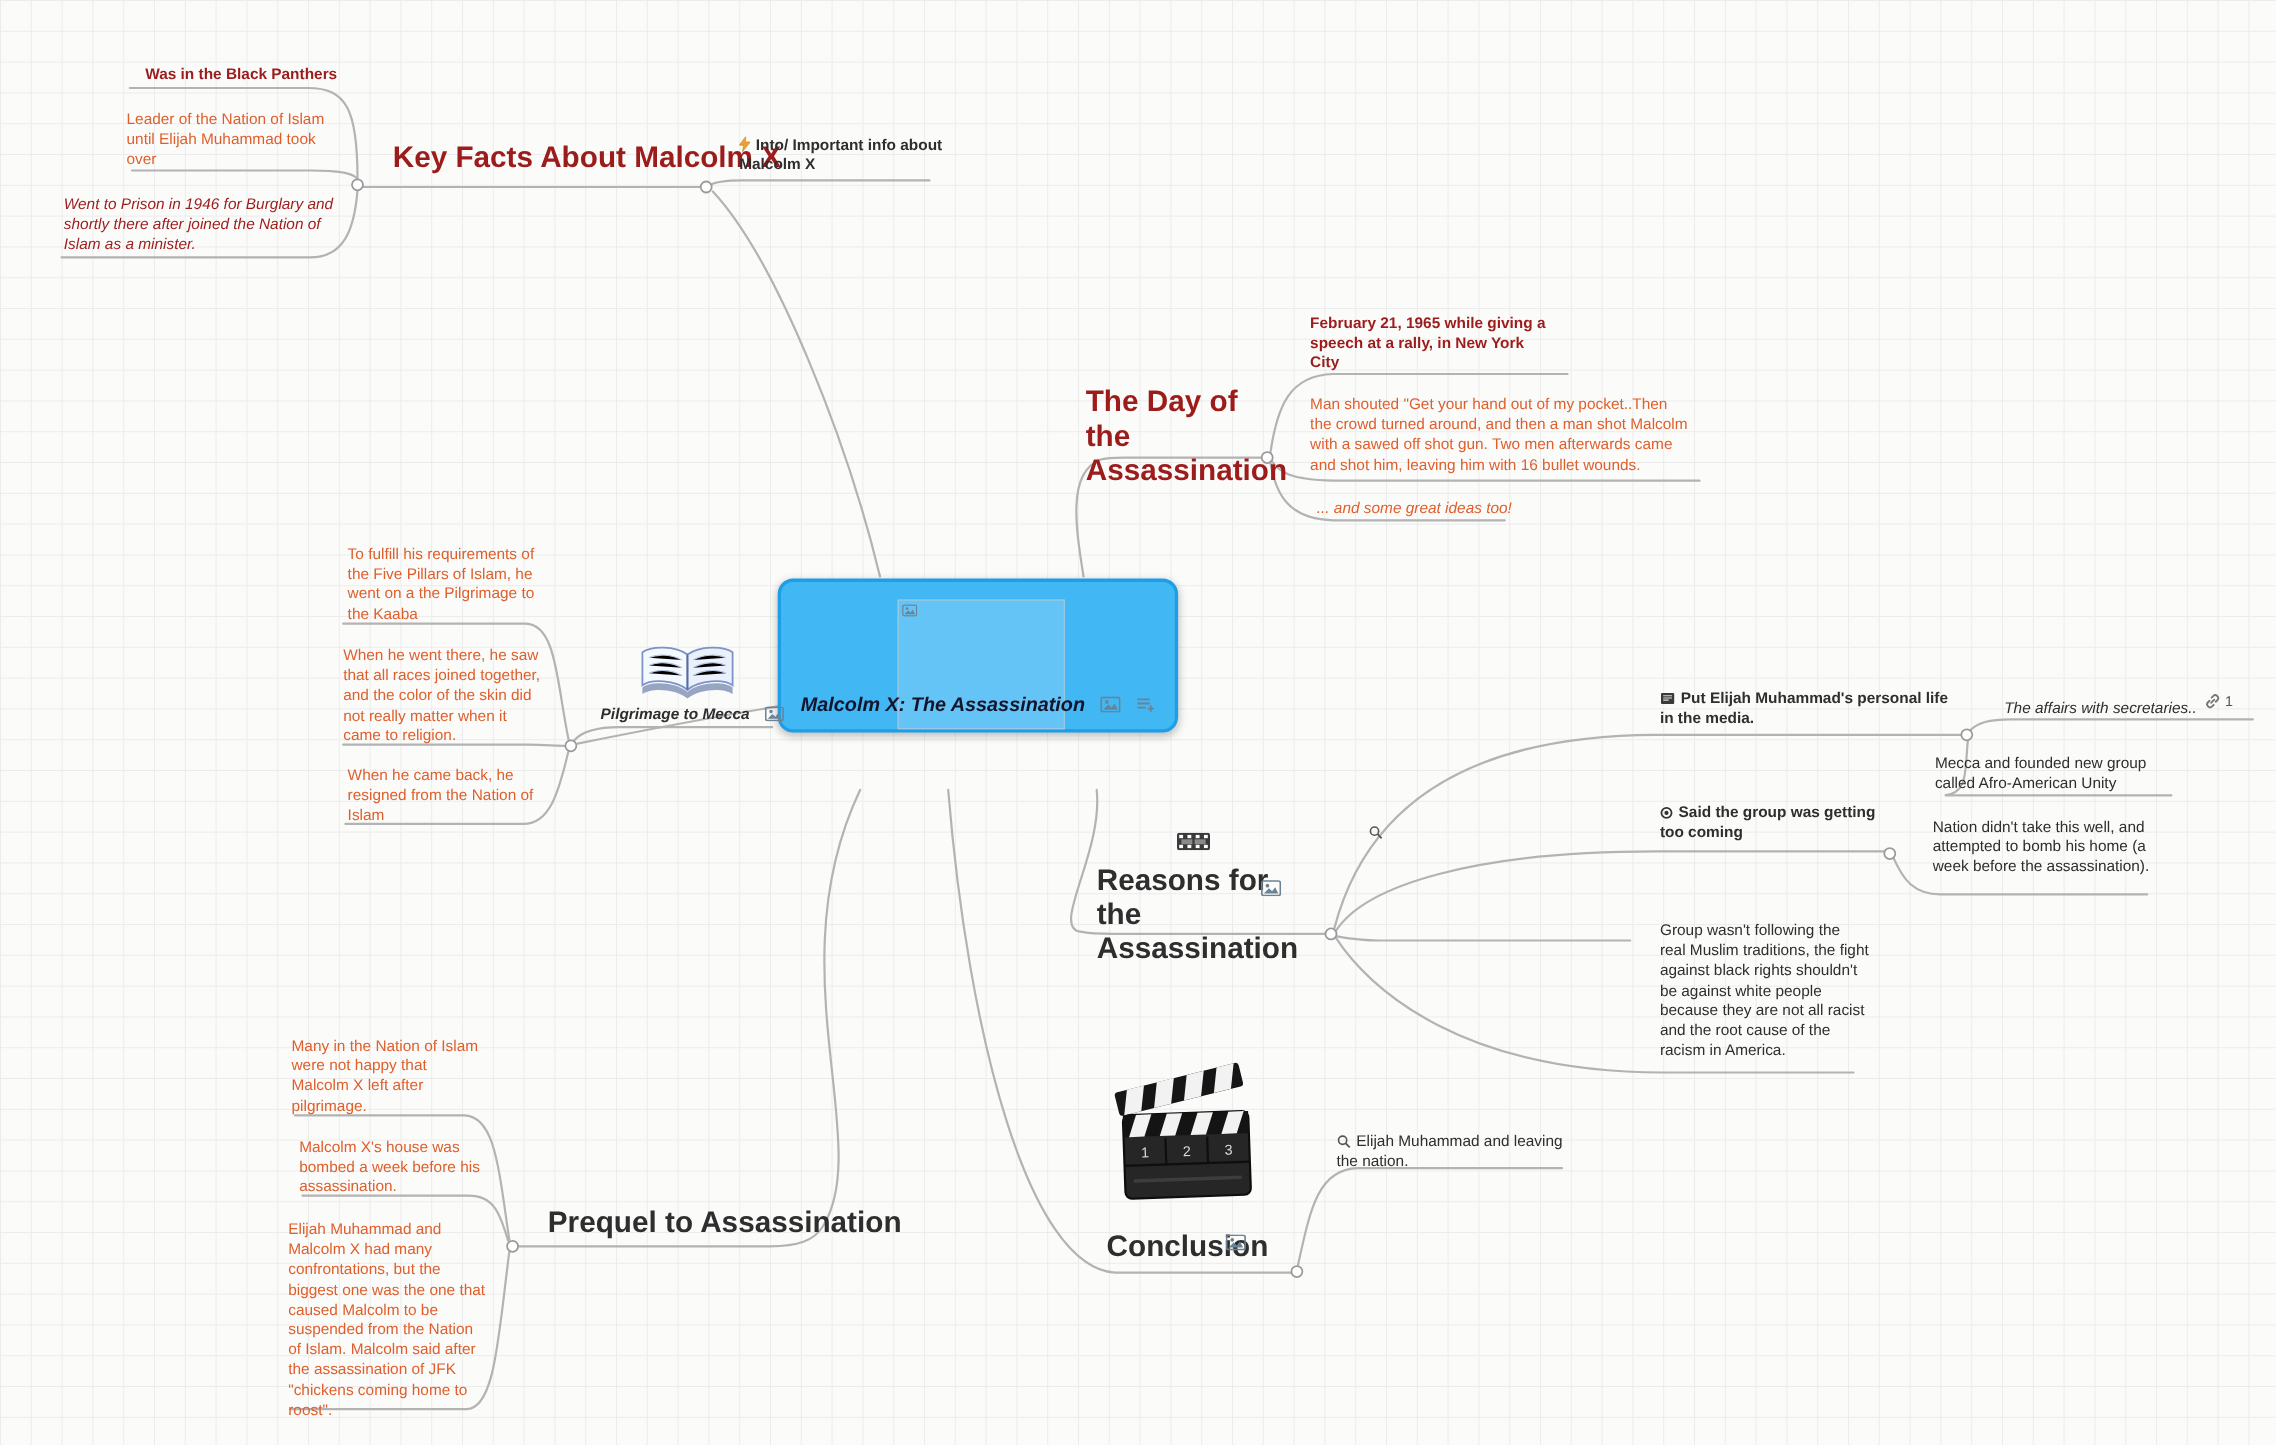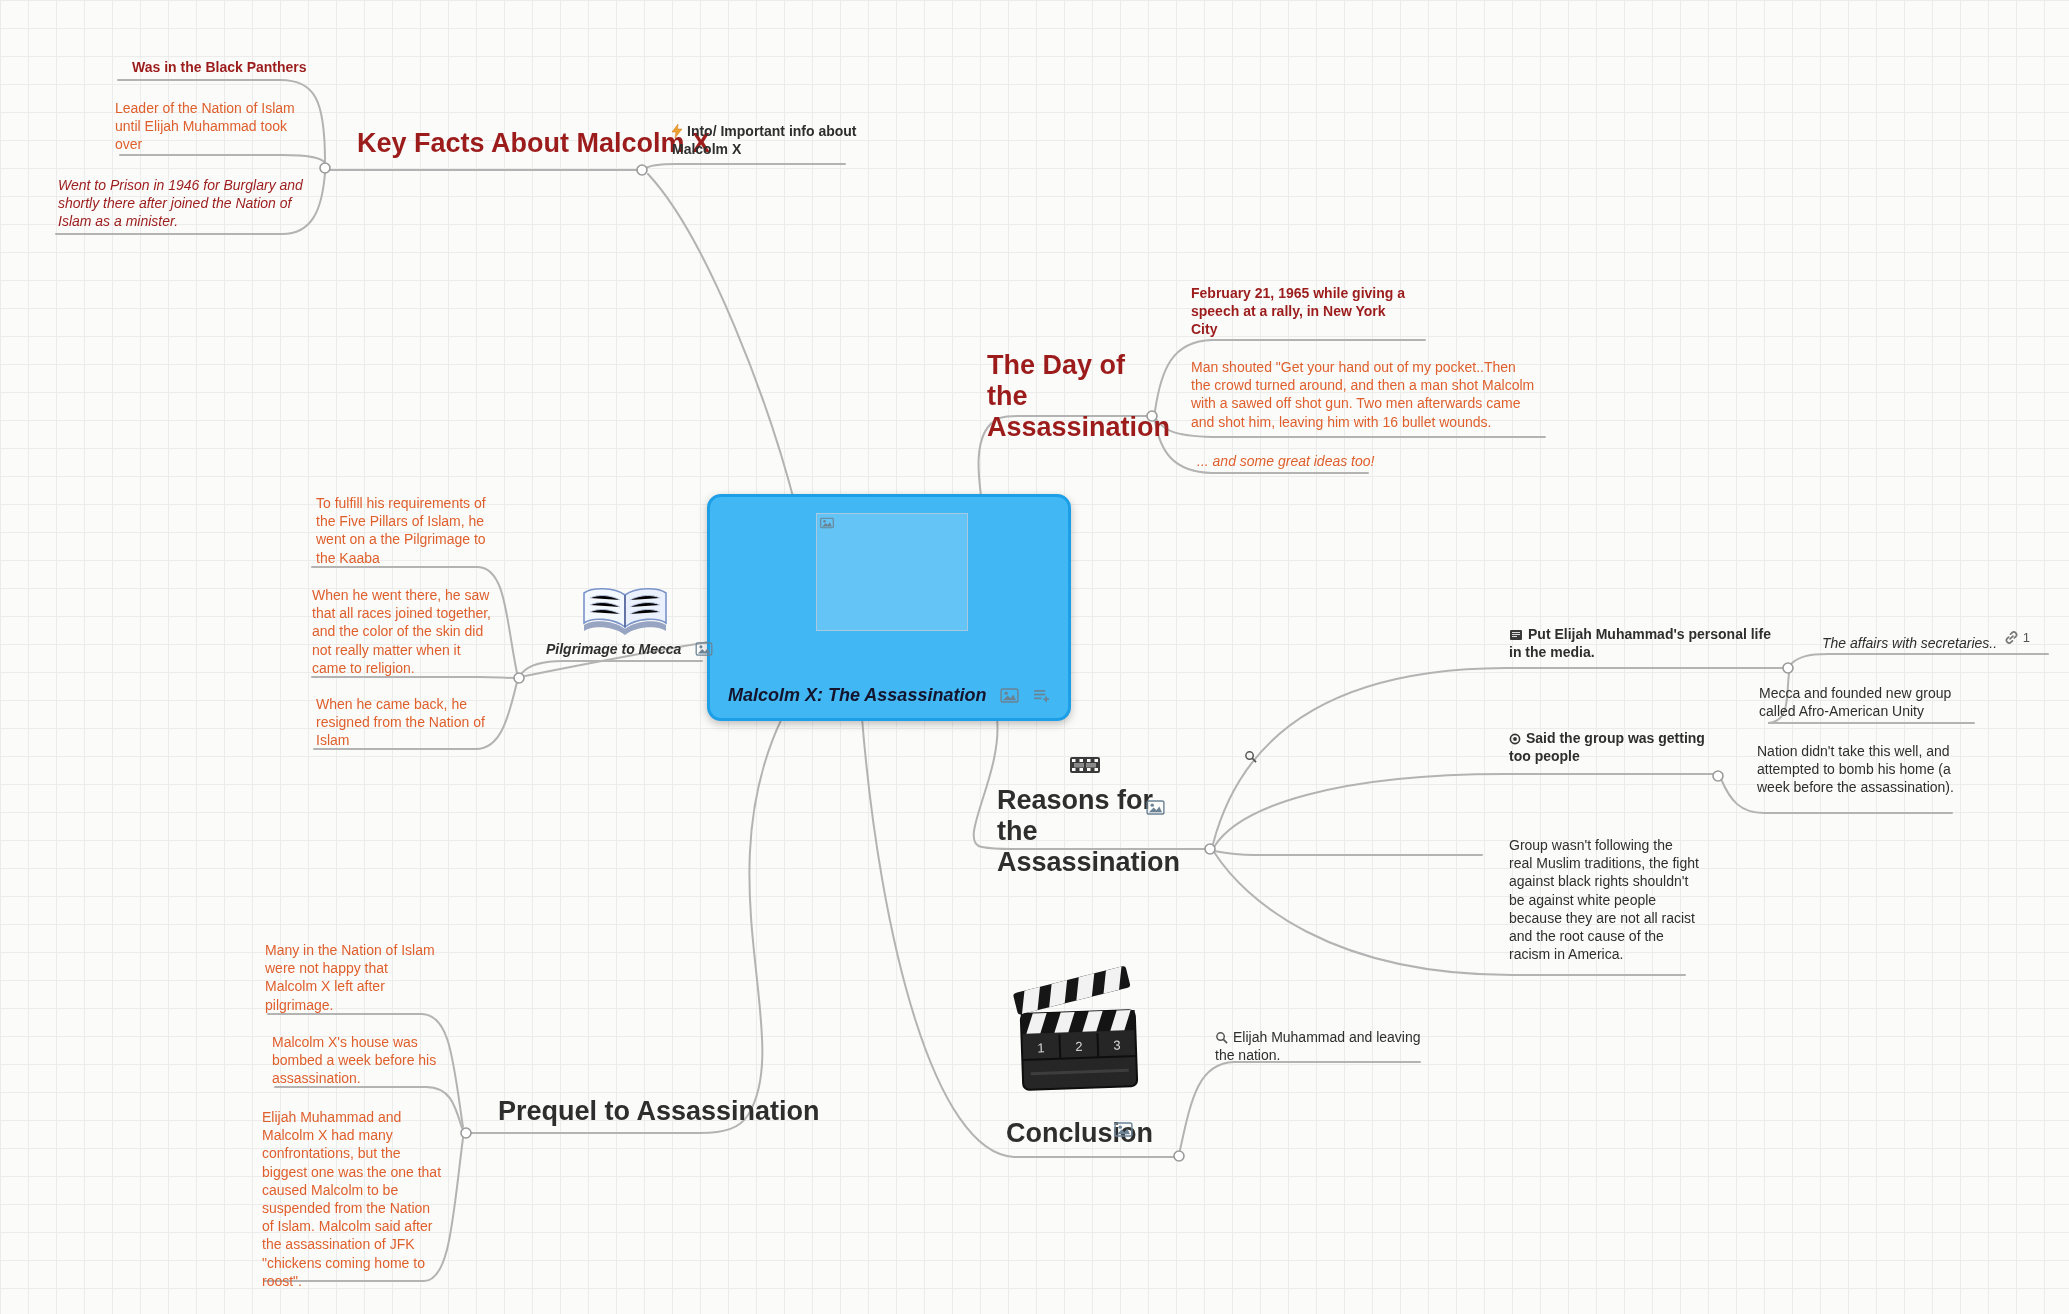--- a/index.html
+++ b/index.html
@@ -14,21 +14,21 @@
   svg.wires{position:absolute;left:0;top:0;pointer-events:none;}
   .n{position:absolute;font-size:14px;line-height:1.3;color:#2e2e2e;}
   .b{font-weight:700}
   .i{font-style:italic}
   .red{color:#9c1c1c}
   .org{color:#df5f2c}
   .t{font-size:27px;font-weight:700;line-height:1.15}
   .nw{white-space:nowrap}
   .ic{vertical-align:-2px;margin-right:5px}
   .central{
-    position:absolute;left:707px;top:494px;width:364px;height:227px;
+    position:absolute;left:707px;top:526px;width:364px;height:140px;
     background:#41b7f3;border:3px solid #1d9fe8;border-radius:14px;
     box-shadow:0 3px 8px rgba(0,0,0,.25);box-sizing:border-box;padding-left:24px;
   }
   .central .img-ph{
     position:absolute;left:106px;top:16px;width:150px;height:116px;
     border:1px solid #a9c9de;background:rgba(255,255,255,.18);
   }
   .central .img-ph svg{position:absolute;left:3px;top:3px;}
   .central .title-row{
     position:absolute;left:18px;right:14px;bottom:12px;
@@ -236,21 +236,21 @@
     <svg style="vertical-align:-3px" width="15" height="15" viewBox="0 0 16 16">
         <use href="#sym-link"></use>
       </svg>
     <span>1</span>
   </div>
   <div class="n" style="left:1759px;top:684px;width:228px">Mecca and founded new group called Afro-American Unity</div>
 
   <div class="n b" style="left:1509px;top:729px;width:200px">
     <svg class="ic" width="12" height="12" viewBox="0 0 12 12">
         <use href="#sym-target"></use>
-      </svg><span>Said the group was getting too people</span>
+      </svg><span>Said the group was getting too coming</span>
   </div>
   <div class="n" style="left:1757px;top:742px;width:202px">Nation didn't take this well, and attempted to bomb his home (a week before the assassination).</div>
   <div class="n" style="left:1509px;top:836px;width:190px">Group wasn't following the real Muslim traditions, the fight against black rights shouldn't be against white people because they are not all racist and the root cause of the racism in America.</div>
 
   <div class="n t nw" style="left:498px;top:1096px">Prequel to Assassination</div>
   <div class="n org" style="left:265px;top:941px;width:175px">Many in the Nation of Islam were not happy that Malcolm X left after pilgrimage.</div>
   <div class="n org" style="left:272px;top:1033px;width:172px">Malcolm X's house was bombed a week before his assassination.</div>
   <div class="n org" style="left:262px;top:1108px;width:182px">Elijah Muhammad and Malcolm X had many confrontations, but the biggest one was the one that caused Malcolm to be suspended from the Nation of Islam. Malcolm said after the assassination of JFK "chickens coming home to roost".</div>
 
   <svg class="attach-ic" style="left:1008px;top:950px" width="138" height="150" viewBox="0 0 138 150">

